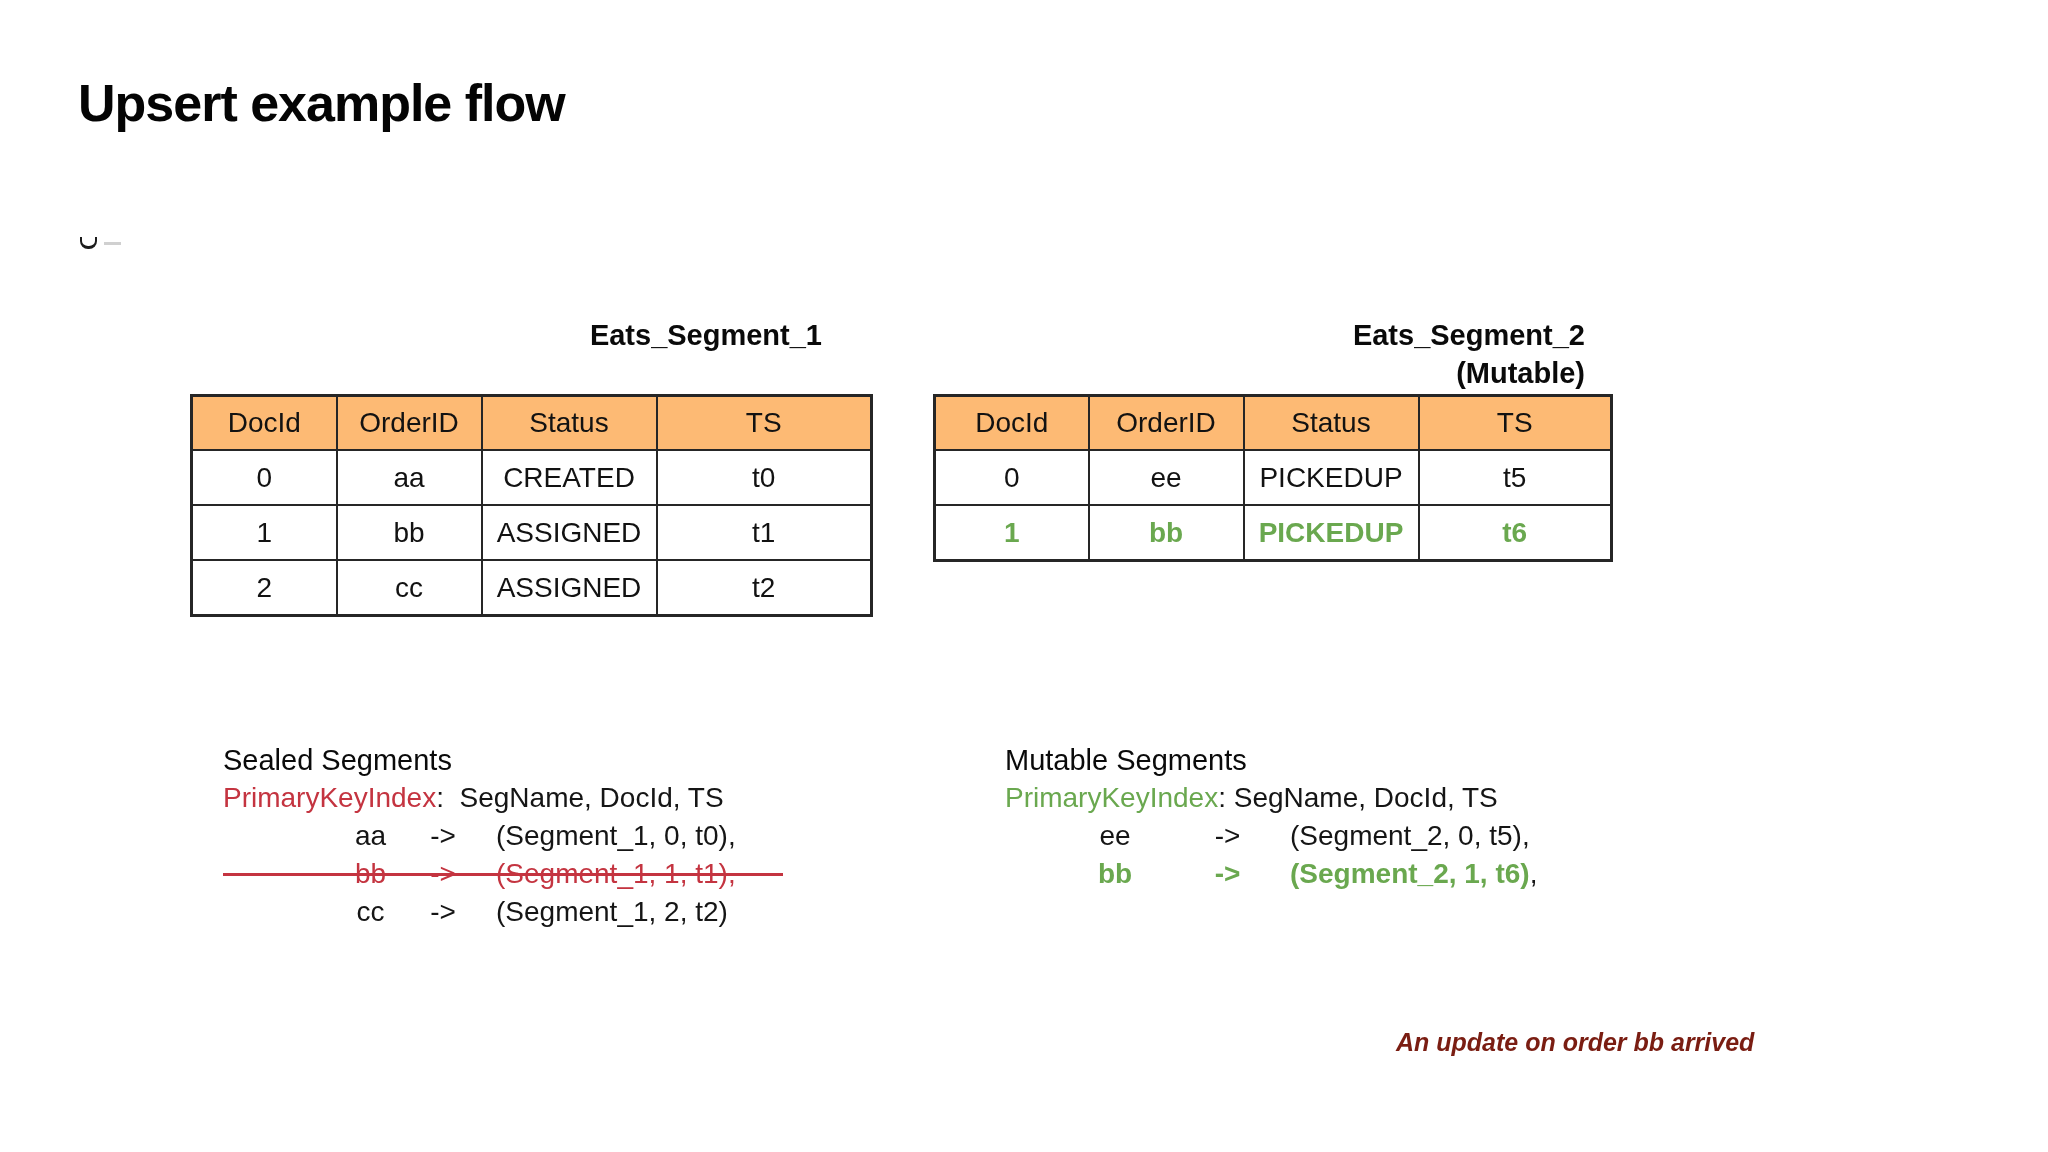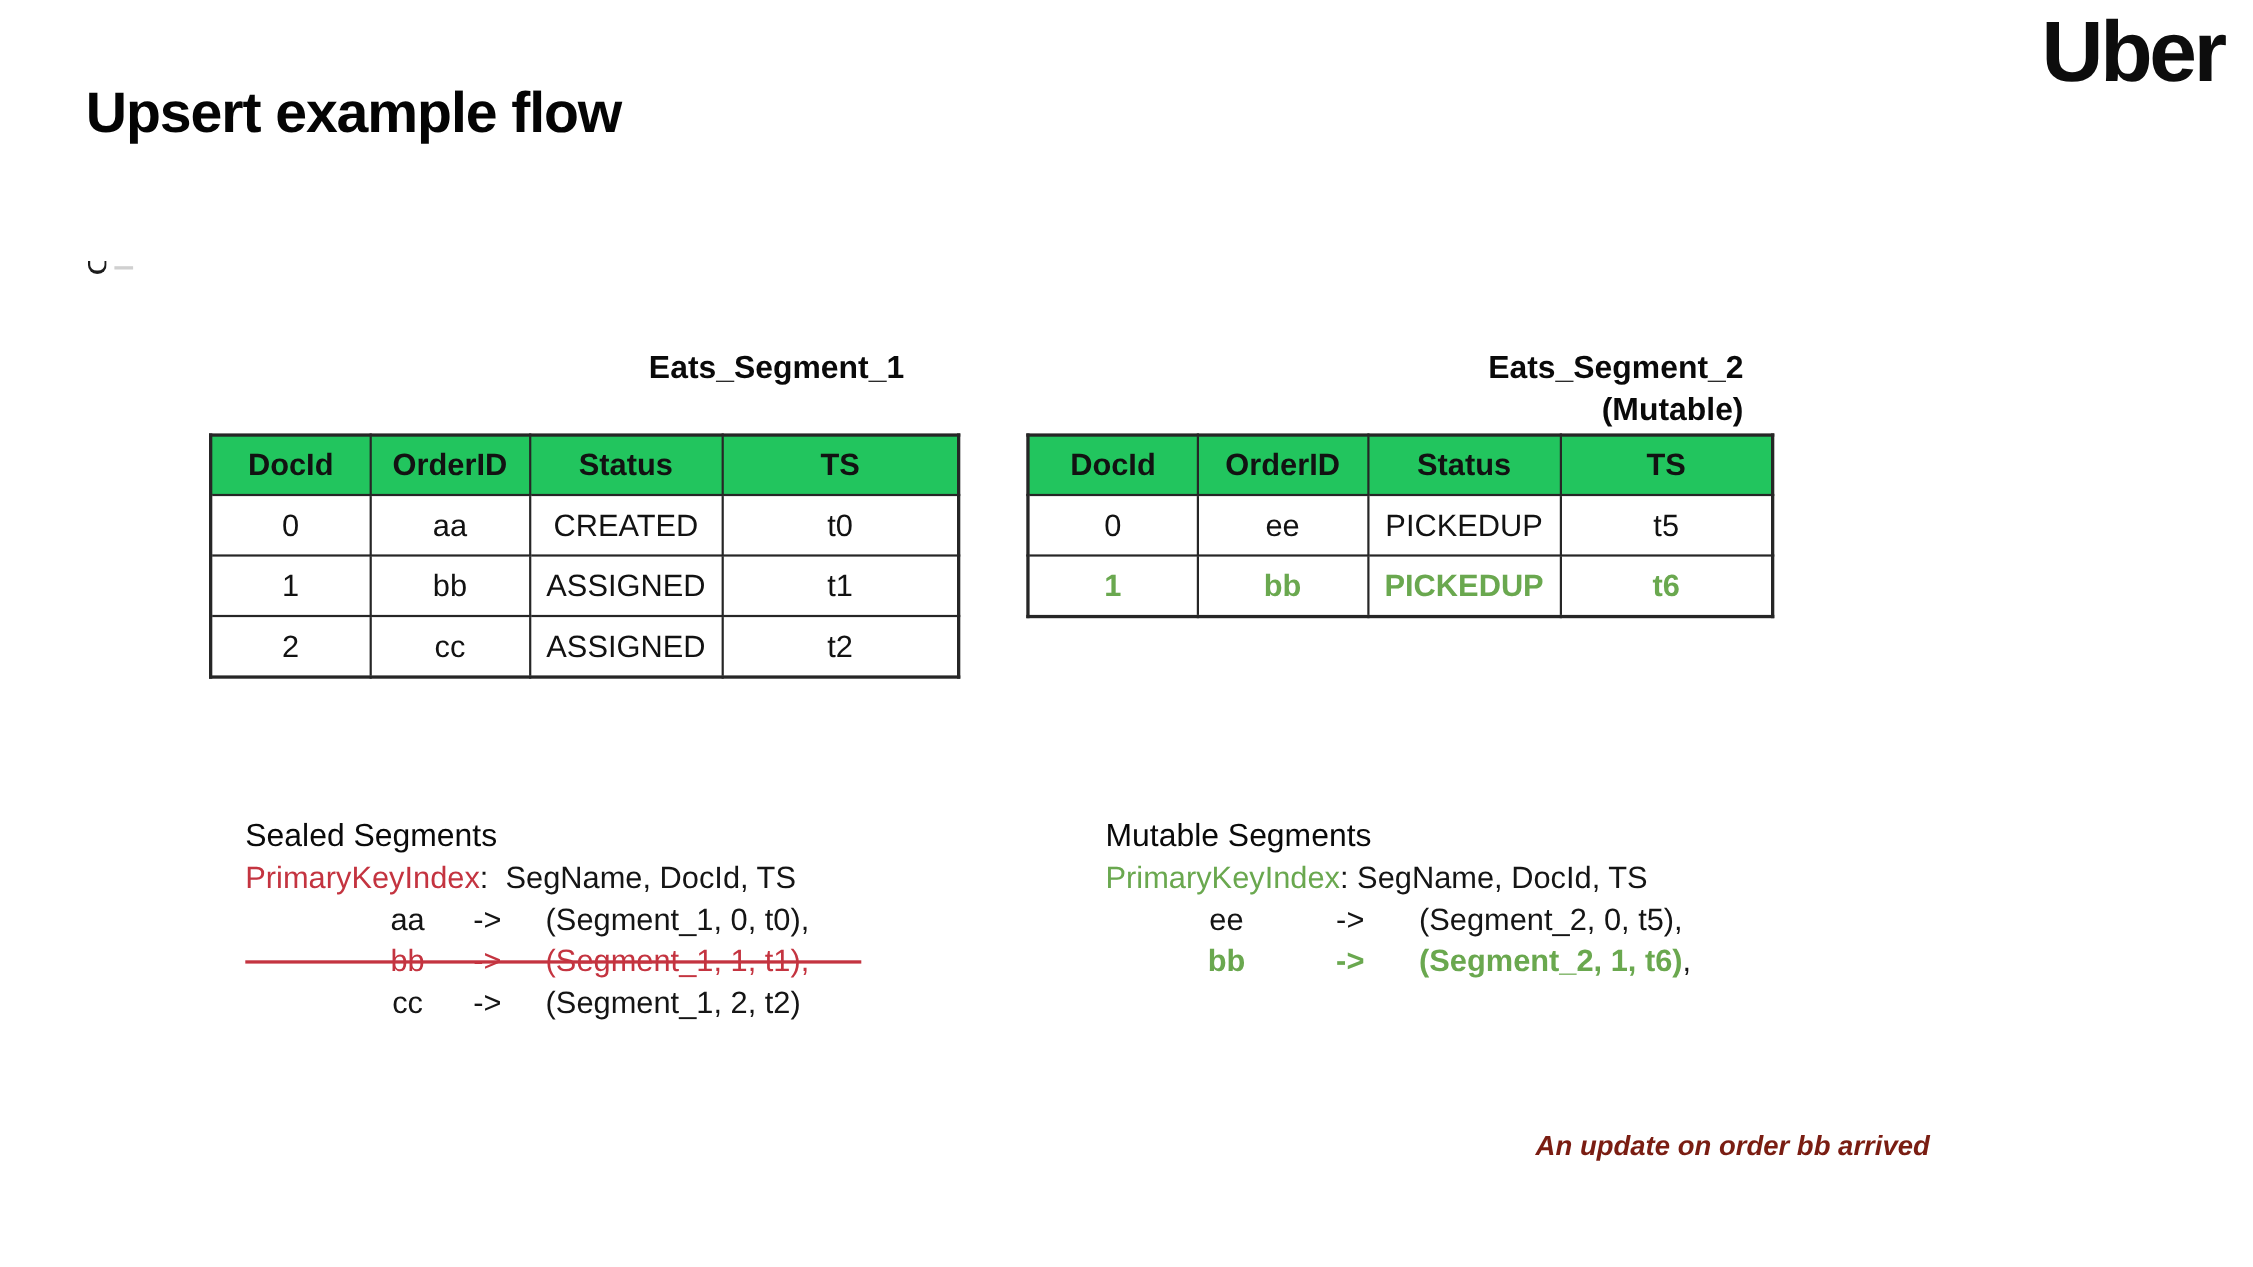--- a/index.html
+++ b/index.html
@@ -34,21 +34,21 @@
   .caption {
     position:absolute; text-align:right; font-weight:bold;
     font-size:29px; line-height:38px; color:#0a0a0a;
   }
   .cap1 { left:142px; top:316px; width:680px; }
   .cap2 { left:908px; top:316px; width:677px; }
 
   
   table.seg { position:absolute; border-collapse:collapse; table-layout:fixed; border:3px solid #262626; }
   .seg th, .seg td { border:2px solid #262626; text-align:center; padding:0; font-size:28px; color:#121212; }
-  .seg th { background:#22c55e; font-weight:bold; height:52px; }
+  .seg th { background:#fdba74; font-weight:normal; height:52px; }
   .seg td { background:#ffffff; height:53px; }
   .seg1 { left:190px; top:394px; width:680px; }
   .seg2 { left:933px; top:394px; width:677px; }
   .green-row td { color:#6AA84F; font-weight:bold; }
 
   
   .block { position:absolute; font-size:28px; line-height:38px; color:#151515; }
   .sealed-block  { left:223px;  top:741px; width:620px; }
   .mutable-block { left:1005px; top:741px; width:640px; }
   .blk-title { font-weight:normal; font-size:29px; color:#0a0a0a; }
@@ -78,21 +78,20 @@
     position:absolute; left:1396px; top:1028px; width:600px;
     font-size:25px; font-weight:bold; font-style:italic; color:#7A1D12;
   }
 </style>
 </head>
 <body>
 
 <div class="slide">
 
   <h1 class="title">Upsert example flow</h1>
-  <div class="uber">Uber</div>
 
   <div class="artifact-arc"></div>
   <div class="artifact-dash"></div>
 
   <div class="caption cap1">
     <div>Eats_Segment_1</div>
   </div>
 
   <table class="seg seg1">
     <colgroup>

